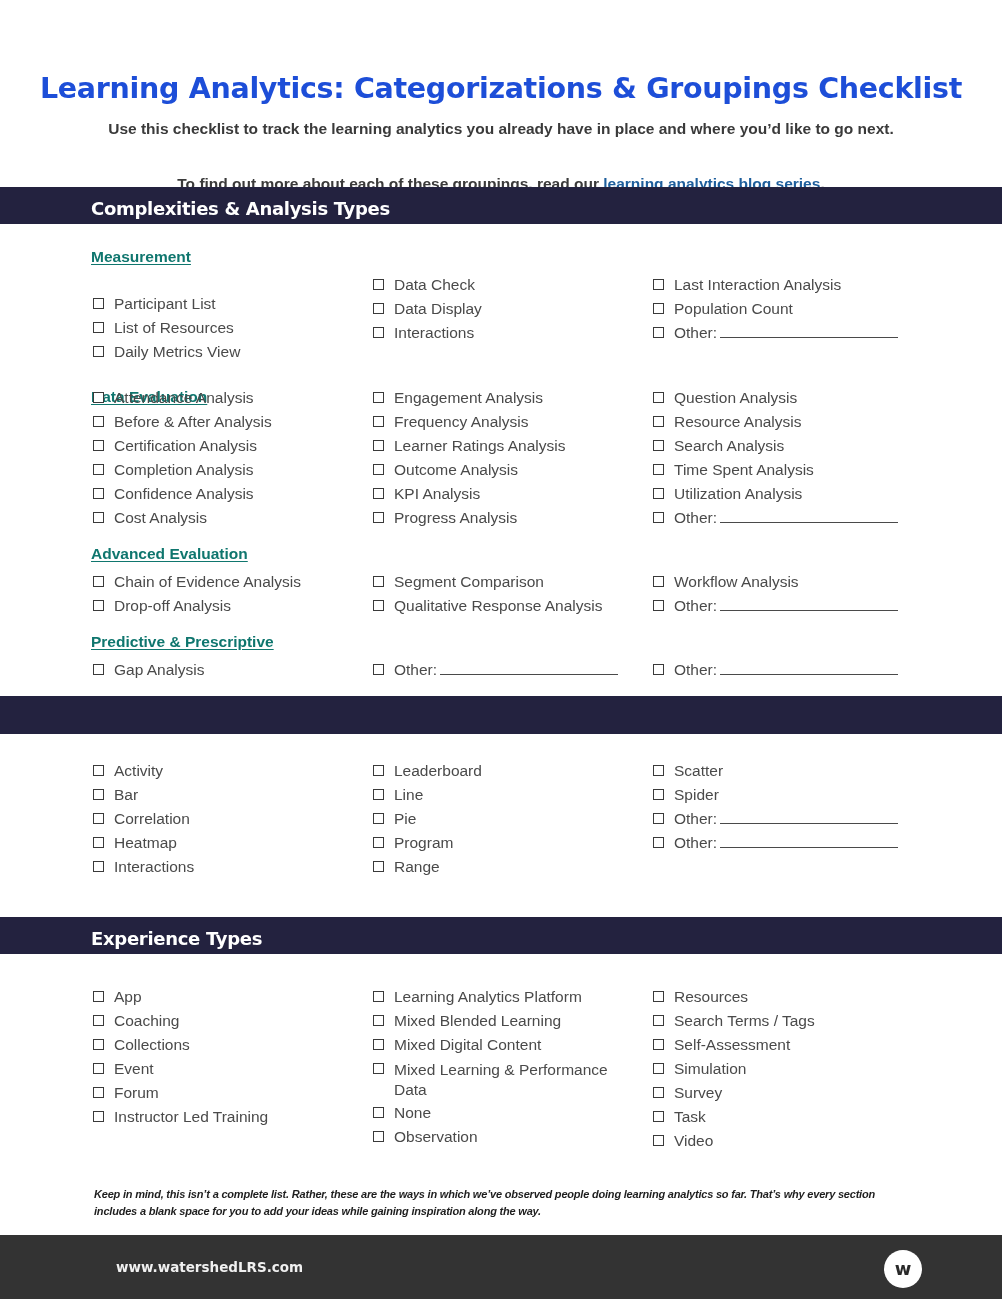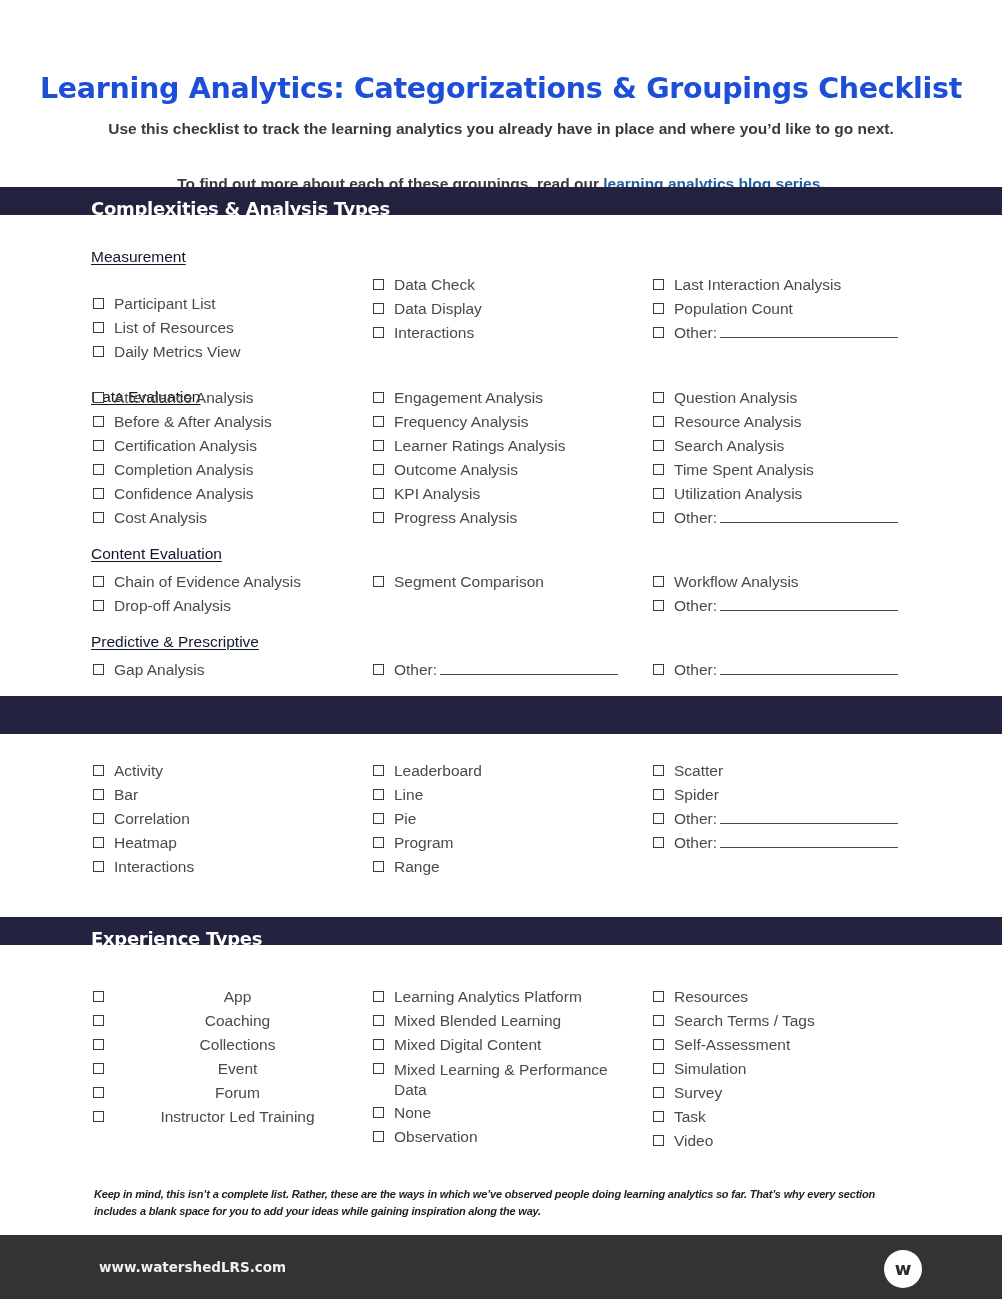--- a/index.html
+++ b/index.html
@@ -14,30 +14,30 @@
   .subtitle {
     position: absolute; left: 0; width: 1002px; text-align: center;
     font-family: "Liberation Sans", sans-serif; font-weight: bold; font-size: 15.5px;
     color: #3a3a3a;
   }
   .subtitle.l1 { top: 120px; }
   .subtitle.l2 { top: 142px; margin-top: 33px; }
   .subtitle a { color: #1d5e9c; text-decoration: underline; }
 
   .band {
-    position: absolute; left: 0; width: 1002px; height: 28px; background: #23223f;
+    position: absolute; left: 0; width: 1002px; height: 37px; background: #23223f;
   }
   .band span {
     position: absolute; left: 91px; top: 11px; color: #ffffff;
     font-family: "DejaVu Sans", sans-serif; font-weight: bold; font-size: 18px; letter-spacing: -0.3px;
   }
 
   .group-heading {
-    position: absolute; left: 91px; font-weight: normal; font-size: 15.5px;
-    color: #0f172a; text-decoration: underline; text-underline-offset: 2px;
+    position: absolute; left: 91px; font-weight: bold; font-size: 15.5px;
+    color: #0f766e; text-decoration: underline; text-underline-offset: 2px;
   }
 
   .col { position: absolute; width: 270px; }
   .item {
     position: relative; height: 24px; font-size: 15.5px; color: #4a4a4a;
     line-height: 18px; padding-left: 23px; white-space: nowrap;
   }
   .item.wrap { white-space: normal; height: 44px; width: 250px; line-height: 20px; }
   .box {
     position: absolute; left: 2px; top: 3px; width: 11px; height: 11px;
@@ -51,21 +51,21 @@
   .note {
     position: absolute; left: 94px; top: 1186px; width: 820px;
     font-style: italic; font-weight: bold; font-size: 11px; color: #1e1e1e; line-height: 16.5px;
     letter-spacing: -0.2px;
   }
 
   .footer {
     position: absolute; left: 0; top: 1235px; width: 1002px; height: 64px; background: #333333;
   }
   .footer .url {
-    position: absolute; left: 99px; top: 24px; color: #f0f0f0; font-size: 13.5px; font-weight: bold;
+    position: absolute; left: 116px; top: 24px; color: #f0f0f0; font-size: 13.5px; font-weight: bold;
     font-family: "DejaVu Sans", sans-serif;
   }
   .footer .logo {
     position: absolute; left: 884px; top: 15px; width: 38px; height: 38px; border-radius: 50%;
     background: #ffffff; color: #2a2a2a; text-align: center; line-height: 38px;
     font-family: "DejaVu Sans", sans-serif; font-weight: bold; font-size: 18px;
   }
 </style>
 </head>
 <body>
@@ -79,21 +79,21 @@
 </div>
 <div class="band" style="top:696px; height:38px;">
   <span style="top:8px;margin-top:40px;">Report Types</span>
 </div>
 <div class="band" style="top:917px;">
   <span>Experience Types</span>
 </div>
 
 <div class="group-heading" style="top:248px;">Measurement</div>
 <div class="group-heading" style="top:360px;margin-top:28px;">Data Evaluation</div>
-<div class="group-heading" style="top:545px;">Content Evaluation</div>
+<div class="group-heading" style="top:545px;">Advanced Evaluation</div>
 <div class="group-heading" style="top:633px;">Predictive &amp; Prescriptive</div>
 
 <div id="lists">
     <div class="col" style="left: 91px; top: 276px; margin-top: 19px;">
       <div class="item"><span class="box"></span><span>Participant List</span></div>
       <div class="item"><span class="box"></span><span>List of Resources</span></div>
       <div class="item"><span class="box"></span><span>Daily Metrics View</span></div>
     </div>
     <div class="col" style="left: 371px; top: 276px;">
       <div class="item"><span class="box"></span><span>Data Check</span></div>
@@ -128,20 +128,21 @@
       <div class="item"><span class="box"></span><span>Time Spent Analysis</span></div>
       <div class="item"><span class="box"></span><span>Utilization Analysis</span></div>
       <div class="item"><span class="box"></span><span>Other:</span><span class="other-line"></span></div>
     </div>
     <div class="col" style="left: 91px; top: 573px;">
       <div class="item"><span class="box"></span><span>Chain of Evidence Analysis</span></div>
       <div class="item"><span class="box"></span><span>Drop-off Analysis</span></div>
     </div>
     <div class="col" style="left: 371px; top: 573px;">
       <div class="item"><span class="box"></span><span>Segment Comparison</span></div>
+      <div class="item"><span class="box"></span><span>Qualitative Response Analysis</span></div>
     </div>
     <div class="col" style="left: 651px; top: 573px;">
       <div class="item"><span class="box"></span><span>Workflow Analysis</span></div>
       <div class="item"><span class="box"></span><span>Other:</span><span class="other-line"></span></div>
     </div>
     <div class="col" style="left: 91px; top: 661px;">
       <div class="item"><span class="box"></span><span>Gap Analysis</span></div>
     </div>
     <div class="col" style="left: 371px; top: 661px;">
       <div class="item"><span class="box"></span><span>Other:</span><span class="other-line"></span></div>
@@ -162,21 +163,21 @@
       <div class="item"><span class="box"></span><span>Pie</span></div>
       <div class="item"><span class="box"></span><span>Program</span></div>
       <div class="item"><span class="box"></span><span>Range</span></div>
     </div>
     <div class="col" style="left: 651px; top: 762px;">
       <div class="item"><span class="box"></span><span>Scatter</span></div>
       <div class="item"><span class="box"></span><span>Spider</span></div>
       <div class="item"><span class="box"></span><span>Other:</span><span class="other-line"></span></div>
       <div class="item"><span class="box"></span><span>Other:</span><span class="other-line"></span></div>
     </div>
-    <div class="col" style="left: 91px; top: 988px; text-align: center;">
+    <div class="col" style="left: 91px; top: 988px;">
       <div class="item"><span class="box"></span><span>App</span></div>
       <div class="item"><span class="box"></span><span>Coaching</span></div>
       <div class="item"><span class="box"></span><span>Collections</span></div>
       <div class="item"><span class="box"></span><span>Event</span></div>
       <div class="item"><span class="box"></span><span>Forum</span></div>
       <div class="item"><span class="box"></span><span>Instructor Led Training</span></div>
     </div>
     <div class="col" style="left: 371px; top: 988px;">
       <div class="item"><span class="box"></span><span>Learning Analytics Platform</span></div>
       <div class="item"><span class="box"></span><span>Mixed Blended Learning</span></div>

